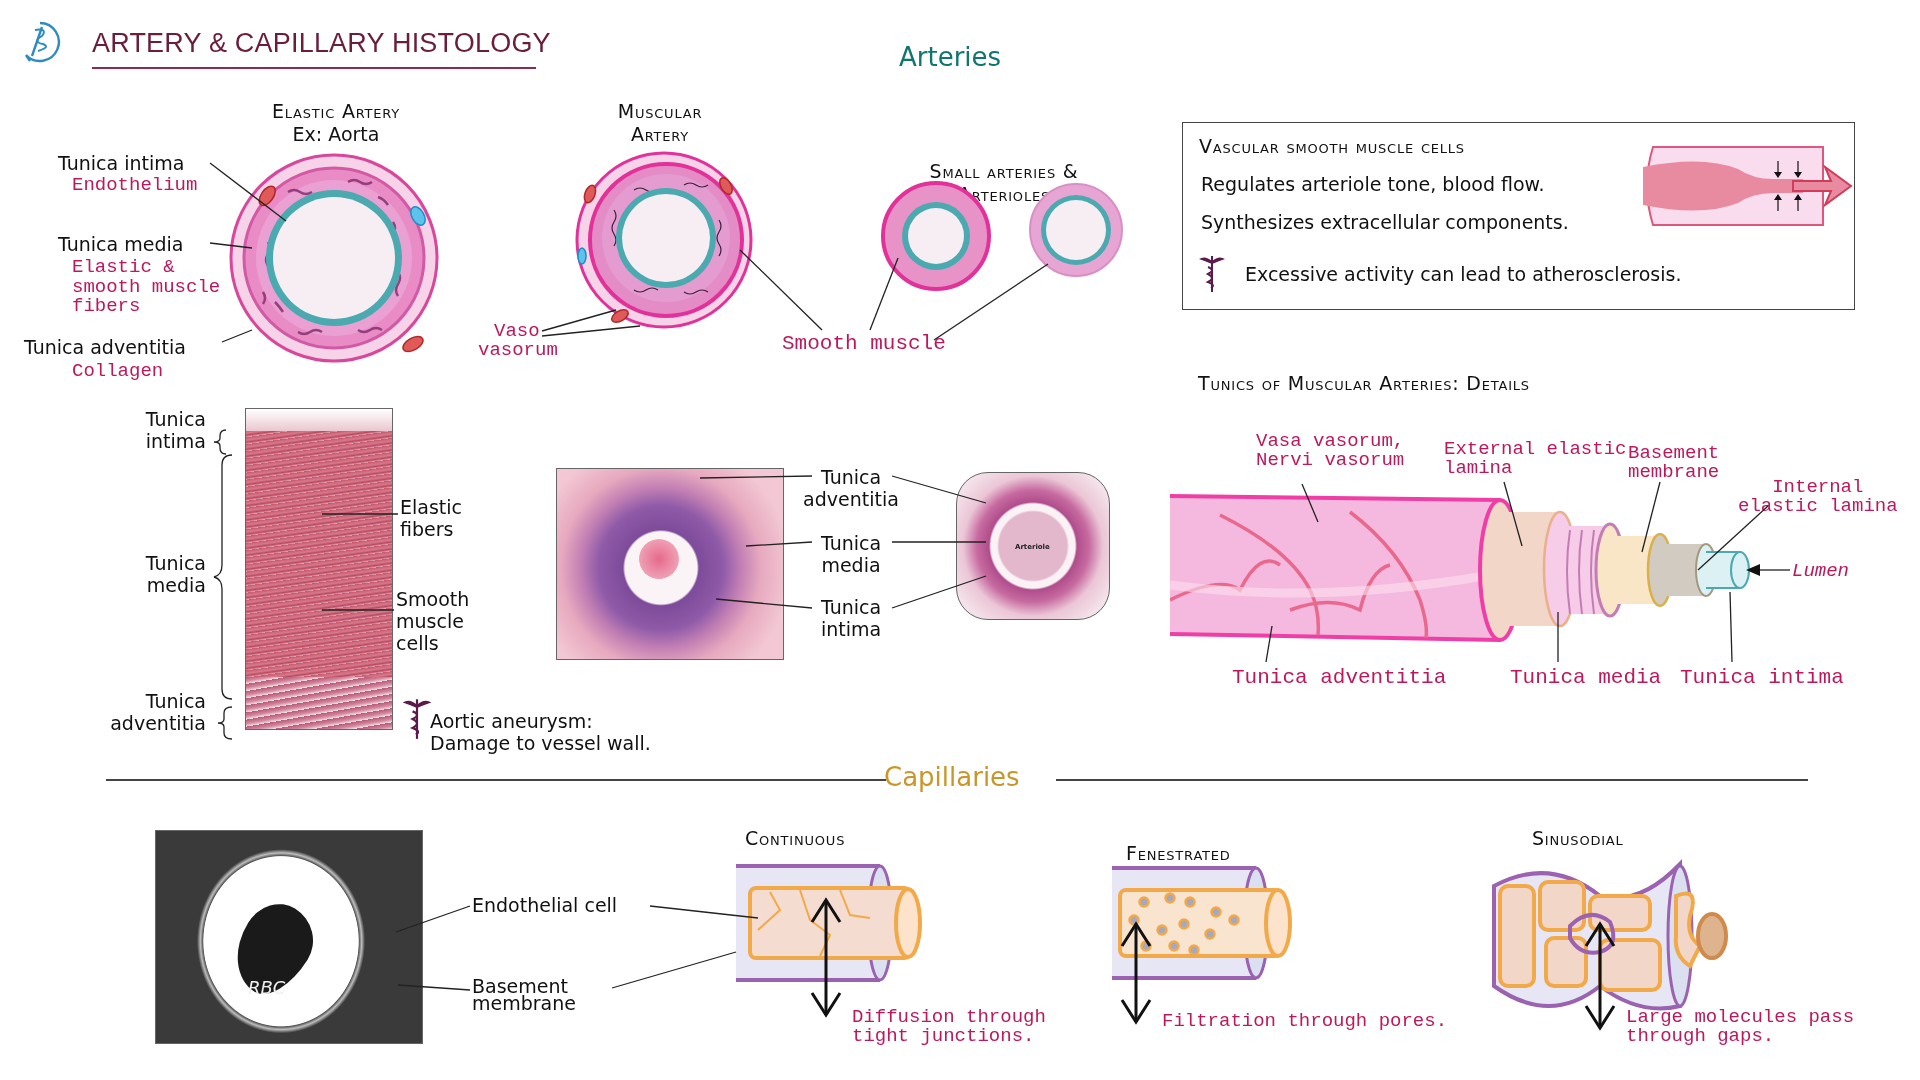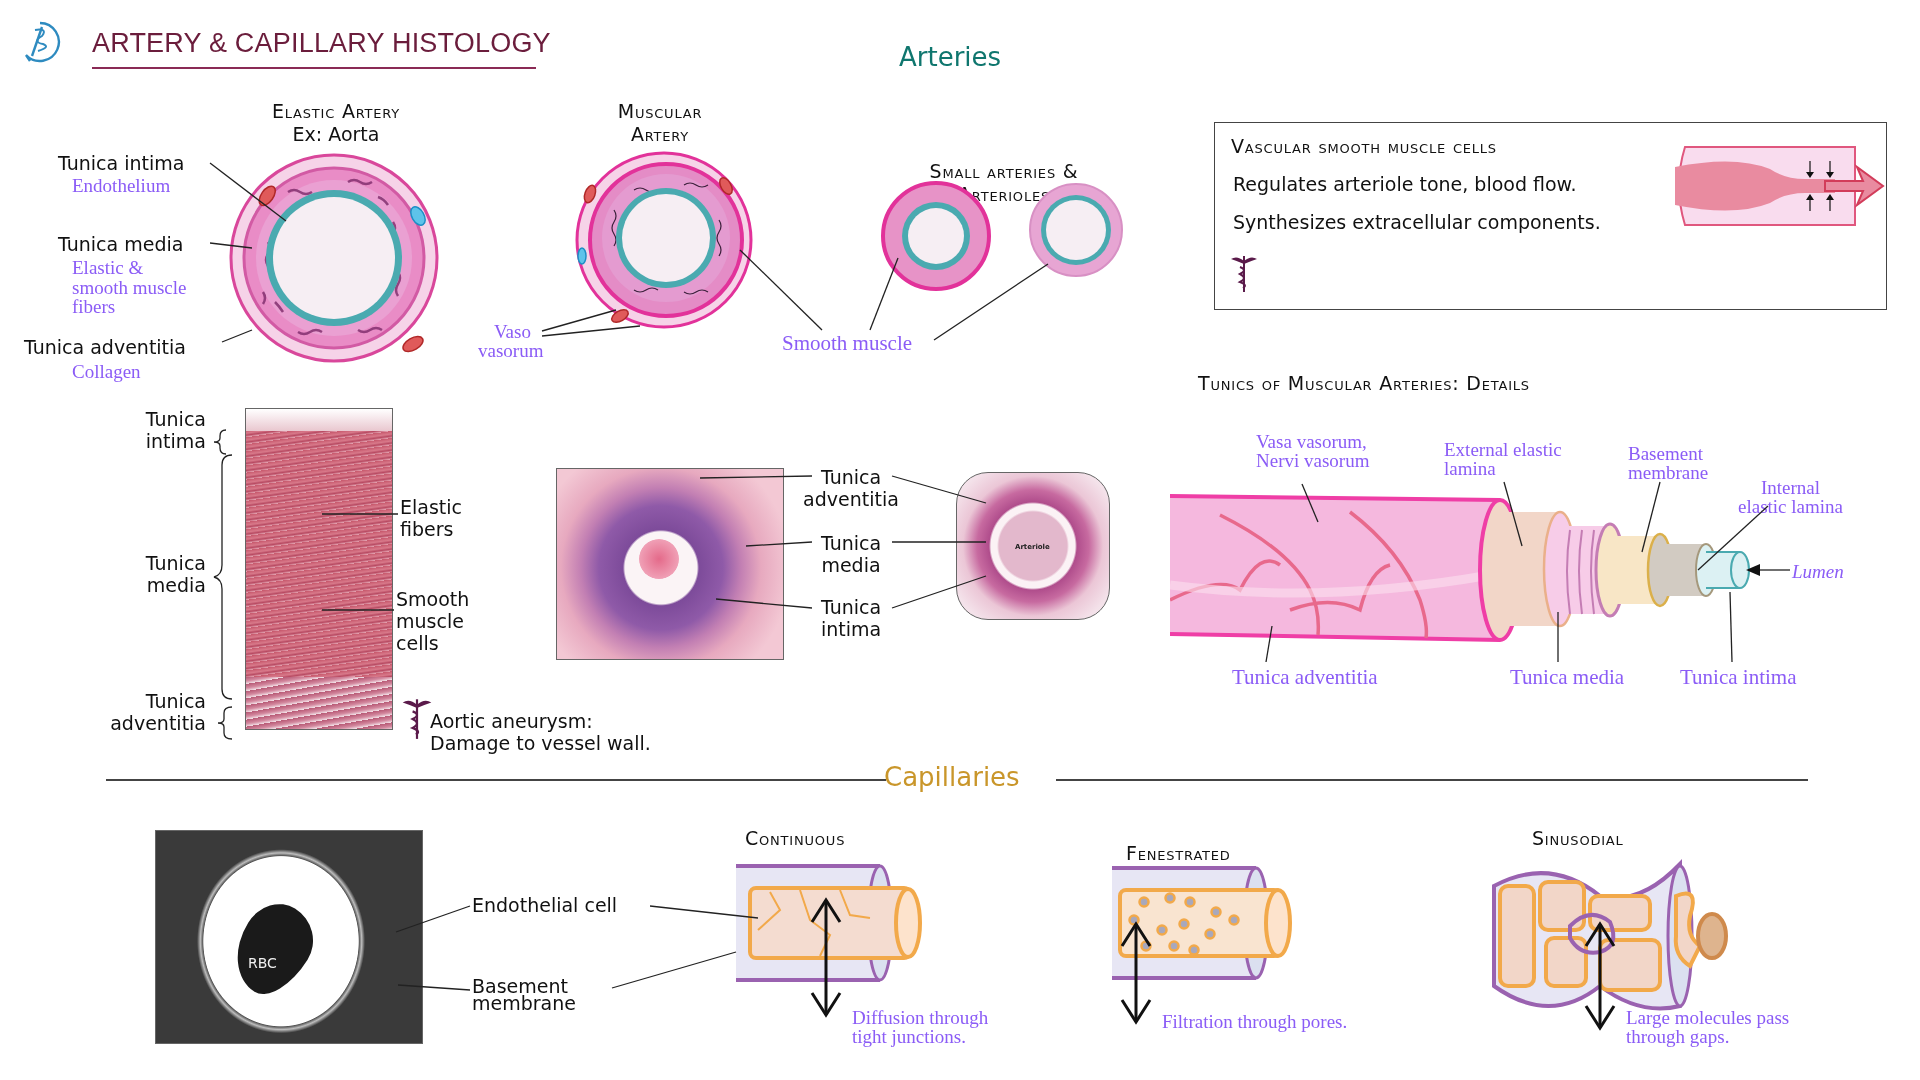--- a/index.html
+++ b/index.html
@@ -4,25 +4,25 @@
 <style>
   * { box-sizing: border-box; margin: 0; padding: 0; }
   html, body { width: 1920px; height: 1080px; background: #ffffff; overflow: hidden; }
   body { position: relative; font-family: "DejaVu Sans", sans-serif; color: #1a1a1a; }
   .abs { position: absolute; }
   .title { font-family: "Liberation Sans", sans-serif; font-size: 27px; color: #6b1d3c; letter-spacing: 0.2px; }
   .title-rule { height: 2px; background: #8a2a55; }
   .heading { font-family: "DejaVu Sans", sans-serif; font-size: 19px; font-variant: small-caps; letter-spacing: 0.8px; color: #111; text-align: center; line-height: 23px; }
   .section { font-family: "DejaVu Sans", sans-serif; font-size: 26px; }
   .lbl { font-family: "DejaVu Sans", sans-serif; font-size: 19px; line-height: 22px; color: #111; }
-  .slbl { font-family: Liberation Serif, serif; font-size: 19px; line-height: 19px; color: #8b5cf6; }
+  .slbl { font-family: Liberation Mono, monospace; font-size: 19px; line-height: 19px; color: #be185d; }
   .rlbl { text-align: right; }
   .clbl { text-align: center; }
   svg.overlay { position: absolute; left: 0; top: 0; width: 1920px; height: 1080px; pointer-events: none; }
-  .box { border: 1.5px solid #444; margin-left: 32px; }
+  .box { border: 1.5px solid #444; }
   .photo { position: absolute; border: 1.5px solid #666; overflow: hidden; }
   .nowrap { white-space: nowrap; }
 </style>
 </head>
 <body>
 
 <div class="abs" style="left:18px;top:20px;width:44px;height:44px;">
   <svg width="44" height="44" viewBox="0 0 44 44">
     <path d="M22 3 A19 19 0 1 1 8 35 L 12 41" fill="none" stroke="#2e8bc0" stroke-width="2.4"></path>
     <line x1="24" y1="7" x2="14" y2="36" stroke="#2e8bc0" stroke-width="2.4"></line>
@@ -115,20 +115,21 @@
 
 <div class="abs box" style="left:1182px;top:122px;width:673px;height:188px;">
   <div class="abs heading nowrap" style="left:16px;top:12px;text-align:left;font-size:19px;">Vascular smooth muscle cells</div>
   <div class="abs lbl nowrap" style="left:18px;top:50px;">Regulates arteriole tone, blood flow.</div>
   <div class="abs lbl nowrap" style="left:18px;top:88px;">Synthesizes extracellular components.</div>
   <svg class="abs" style="left:14px;top:130px;" width="30" height="40" viewBox="0 0 30 40">
     <path d="M2 6 Q8 2 15 8 Q22 2 28 6 Q22 8 15 11 Q8 8 2 6Z" fill="#5a1a4a"></path>
     <line x1="15" y1="3" x2="15" y2="39" stroke="#5a1a4a" stroke-width="2"></line>
     <path d="M11 14 Q19 17 11 21 Q19 25 11 29 Q19 32 14 35" fill="none" stroke="#5a1a4a" stroke-width="2"></path>
   </svg>
+  <div class="abs lbl nowrap" style="left:62px;top:140px;">Excessive activity can lead to atherosclerosis.</div>
   <svg class="abs" style="left:460px;top:22px;" width="210" height="82" viewBox="0 0 210 82">
     <path d="M10 2 H180 V80 H10 Q-2 41 10 2Z" fill="#f9dcee" stroke="#e0577e" stroke-width="2"></path>
     <path d="M0 22 Q60 10 95 24 Q110 34 130 34 H160 V48 H130 Q110 48 95 58 Q60 72 0 60Z" fill="#e98ba0"></path>
     <path d="M150 36 H188 L182 22 L208 41 L182 60 L188 46 H150Z" fill="#e98ba0" stroke="#d23c5a" stroke-width="2"></path>
     <g stroke="#111" stroke-width="1.2">
       <line x1="135" y1="16" x2="135" y2="31"></line>
         <line x1="155" y1="16" x2="155" y2="31"></line>
       <line x1="135" y1="51" x2="135" y2="66"></line>
         <line x1="155" y1="51" x2="155" y2="66"></line>
     </g>
@@ -252,21 +253,21 @@
 <div class="abs slbl nowrap" style="left:1680px;top:668px;font-size:21px;">Tunica intima</div>
 
 <div class="abs" style="left:106px;top:779px;width:780px;height:2px;background:#444;"></div>
 <div class="abs section nowrap" style="left:884px;top:762px;color:#c9962a;">Capillaries</div>
 <div class="abs" style="left:1056px;top:779px;width:752px;height:2px;background:#444;"></div>
 
 <div class="photo" style="left:155px;top:830px;width:268px;height:214px;background:
        radial-gradient(ellipse 84px 92px at 47% 52%, #ffffff 0 92%, #555 93%, #bdbdbd 96%, #3a3a3a 100%),
        #3c3c3c;">
   <div class="abs" style="left:82px;top:72px;width:70px;height:92px;border-radius:46% 54% 40% 60% / 40% 40% 60% 60%;background:#1a1a1a;transform:rotate(32deg);"></div>
-  <div class="abs" style="left:92px;top:124px;color:#f0f0f0;font-size:14px;">RBC</div>
+  <div class="abs" style="left:92px;top:146px;color:#f0f0f0;font-size:18px;font-style:italic;">RBC</div>
 </div>
 <div class="abs lbl nowrap" style="left:472px;top:894px;">Endothelial cell</div>
 <div class="abs lbl nowrap" style="left:472px;top:978px;line-height:17px;">
   <div>Basement</div>
   <div>membrane</div>
 </div>
 
 <div class="abs heading nowrap" style="left:745px;top:827px;">Continuous</div>
 <svg class="abs" style="left:730px;top:860px;" width="200" height="170" viewBox="0 0 200 170">
   <path d="M6 6 H150 V120 H6Z" fill="#e7e6f4"></path>

